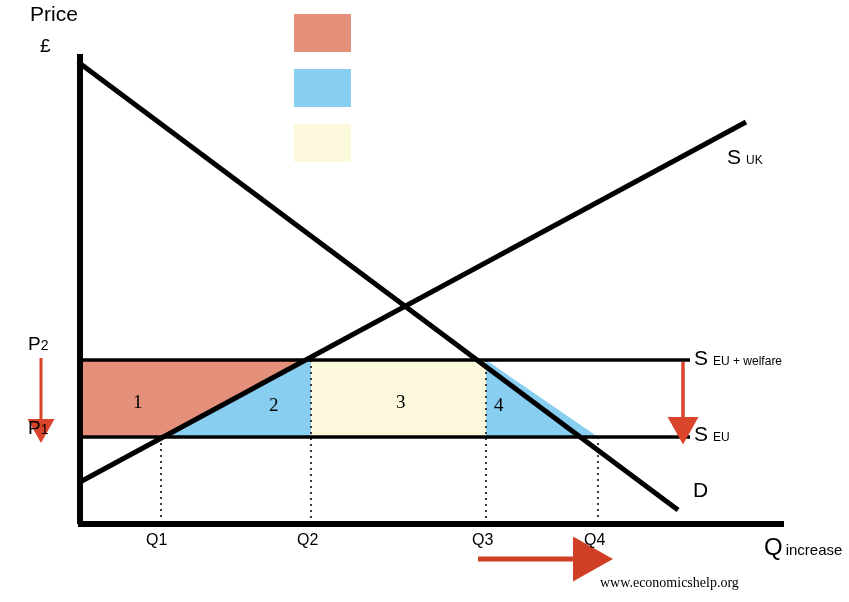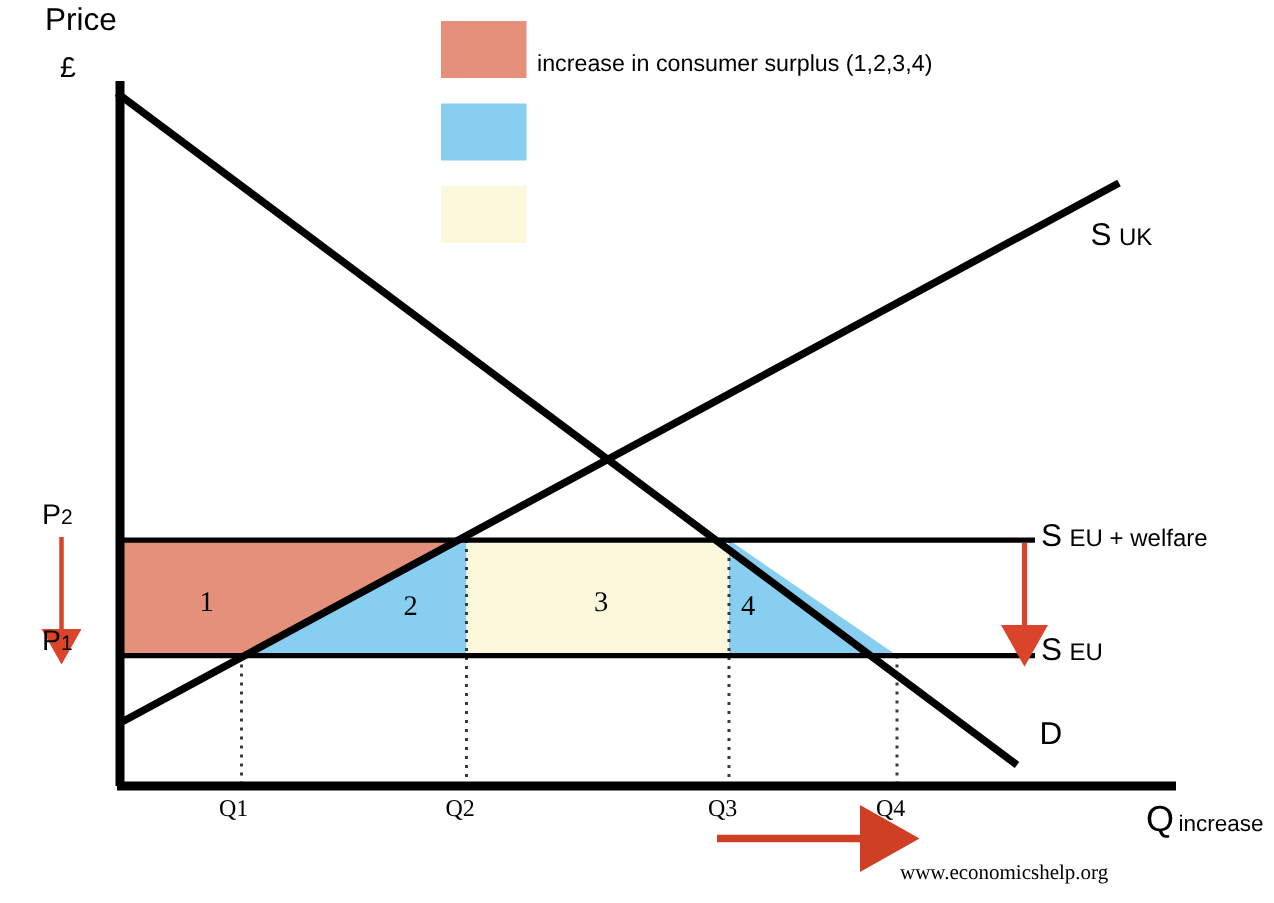--- a/index.html
+++ b/index.html
@@ -37,31 +37,31 @@
   .axis-title {
     font-size: 21px;
   }
   .axis-unit {
     font-size: 19px;
   }
   .curve-label-big {
     font-size: 21px;
   }
   .curve-label-small {
-    font-size: 16px;
+    font-size: 12px;
   }
   .price-label {
     font-size: 19px;
   }
   .price-sub {
     font-size: 14px;
   }
   .tick-label {
     font-size: 16px;
-    font-family: Liberation Serif, serif;
+    font-family: Liberation Sans, sans-serif;
     text-align: right;
   }
   .region-num {
     font-size: 19px;
     font-family: "Liberation Serif", serif;
   }
   .legend-text {
     font-size: 15.5px;
   }
   .watermark {
@@ -118,21 +118,20 @@
   </svg>
 
   <div class="lbl axis-title" style="left:30px; top:3px;">Price</div>
   <div class="lbl axis-unit" style="left:40px; top:36px;">£</div>
 
   <div class="lbl" style="left:764px; top:535px;">
     <span style="font-size:24px;">Q</span><span style="font-size:15px; margin-left:3px;">increase</span>
   </div>
 
   <div class="legend-swatch" style="left:294px; top:14px; background:#e4907a;"></div>
-  <div class="lbl legend-text" style="left:358px; top:35px;">increase in consumer surplus (1,2,3,4)</div>
 
   <div class="legend-swatch" style="left:294px; top:69px; background:#87cef0;"></div>
 
   <div class="legend-swatch" style="left:294px; top:124px; background:#fcf8dc;"></div>
 
   <div class="lbl" style="left:727px; top:146px;">
     <span class="curve-label-big">S</span><span class="curve-label-small" style="margin-left:5px;">UK</span>
   </div>
 
   <div class="lbl" style="left:694px; top:347px;">

